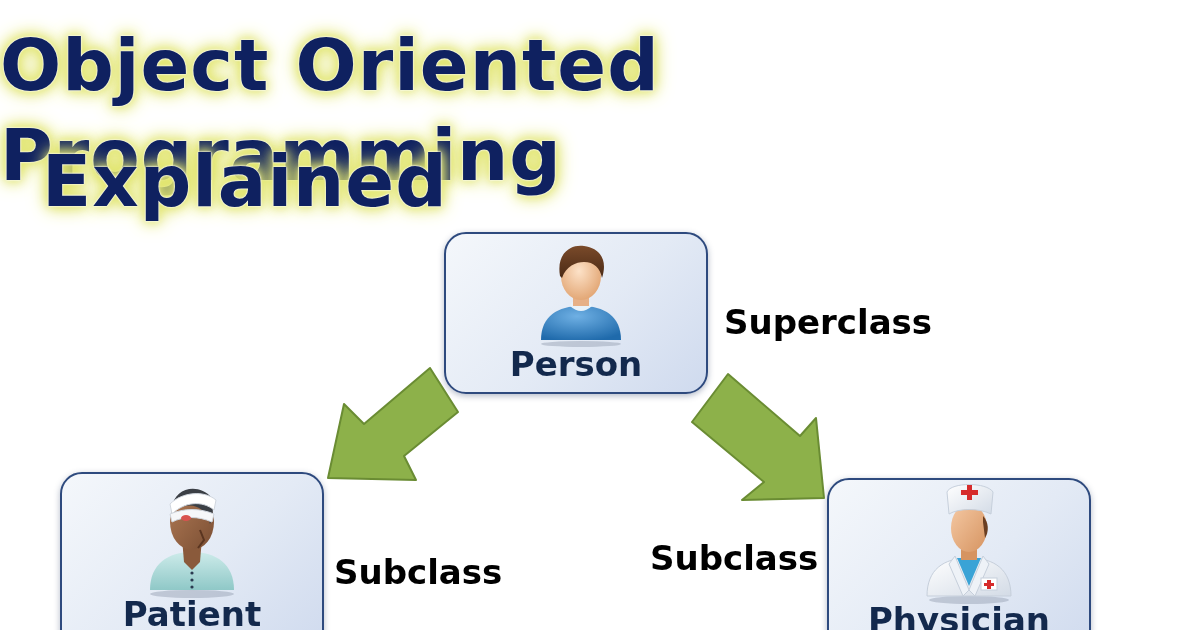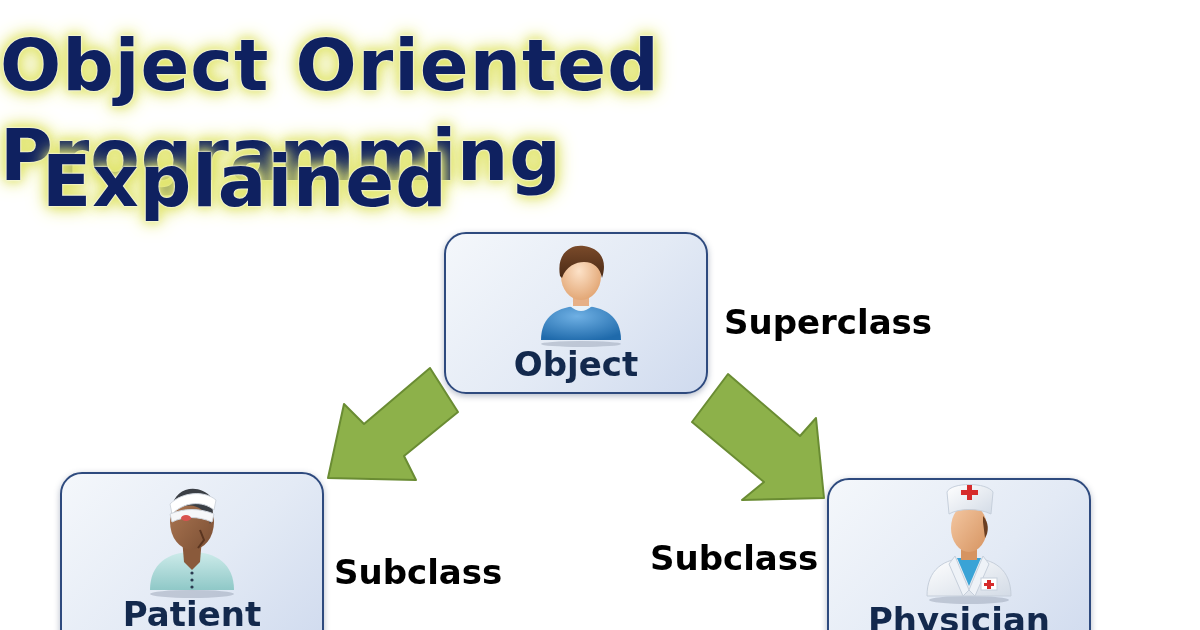--- a/index.html
+++ b/index.html
@@ -63,21 +63,21 @@
           <stop offset="1" stop-color="#4a2a15"></stop>
         </linearGradient>
     </defs>
     <ellipse cx="45" cy="104" rx="40" ry="3" fill="#9aa4b5" opacity="0.5"></ellipse>
     <path d="M5 100 C5 76 22 66 45 66 C68 66 85 76 85 100 Z" fill="url(#shirt1)"></path>
     <path d="M34 66 Q45 76 56 66 L54 62 L36 62 Z" fill="#e8f2fa"></path>
     <rect x="37" y="50" width="16" height="16" fill="#e6b087"></rect>
     <ellipse cx="45" cy="36" rx="20" ry="24" fill="url(#skin1)"></ellipse>
     <path d="M24 36 C20 12 36 4 48 6 C64 8 72 20 66 38 C64 28 58 22 48 22 C40 22 30 26 26 38 Z" fill="url(#hair1)"></path>
   </svg>
-  <div class="box-label">Object</div>
+  <div class="box-label">Person</div>
 </div>
 
 <div class="box box-patient">
   <svg class="icon" style="left:80px; top:4px;" width="100" height="122" viewBox="0 0 100 122">
     <defs>
       <linearGradient id="skin2" x1="0" y1="0" x2="1" y2="1">
           <stop offset="0" stop-color="#b07a55"></stop>
           <stop offset="1" stop-color="#7a4e33"></stop>
         </linearGradient>
       <linearGradient id="gown" x1="0" y1="0" x2="0" y2="1">

